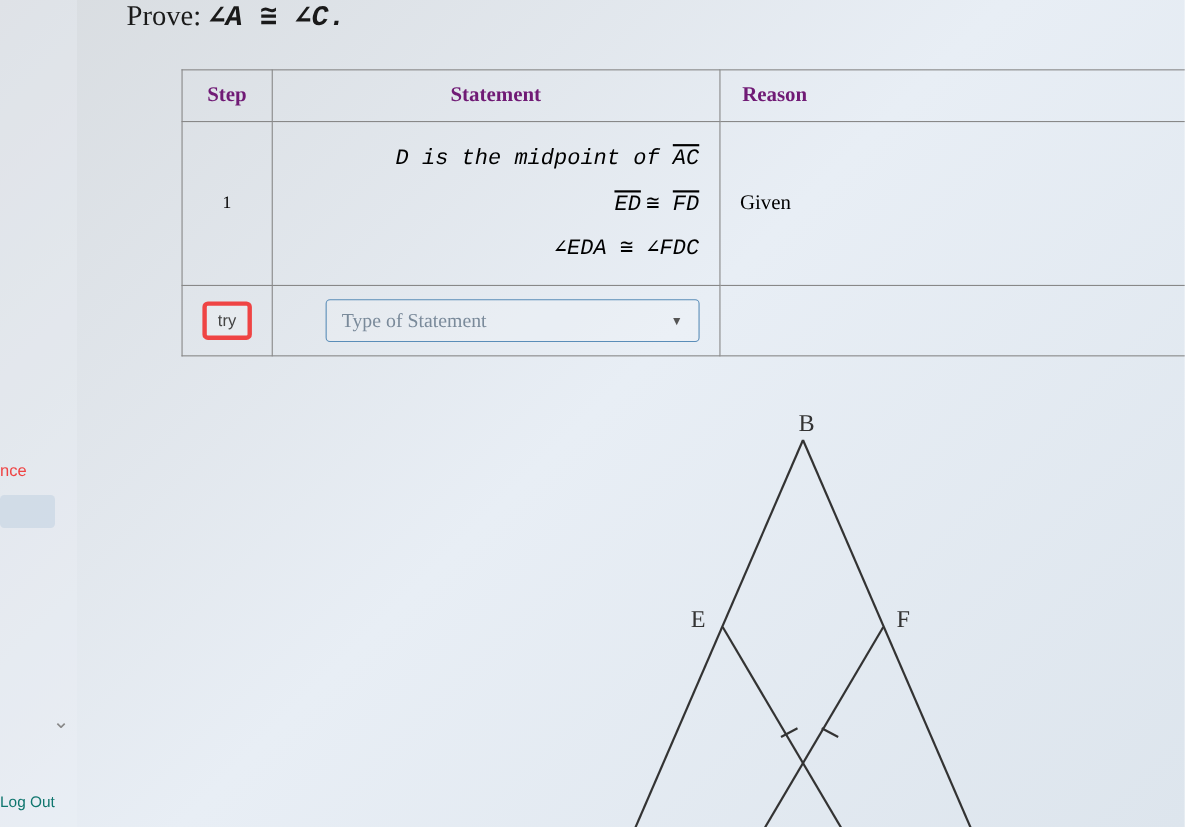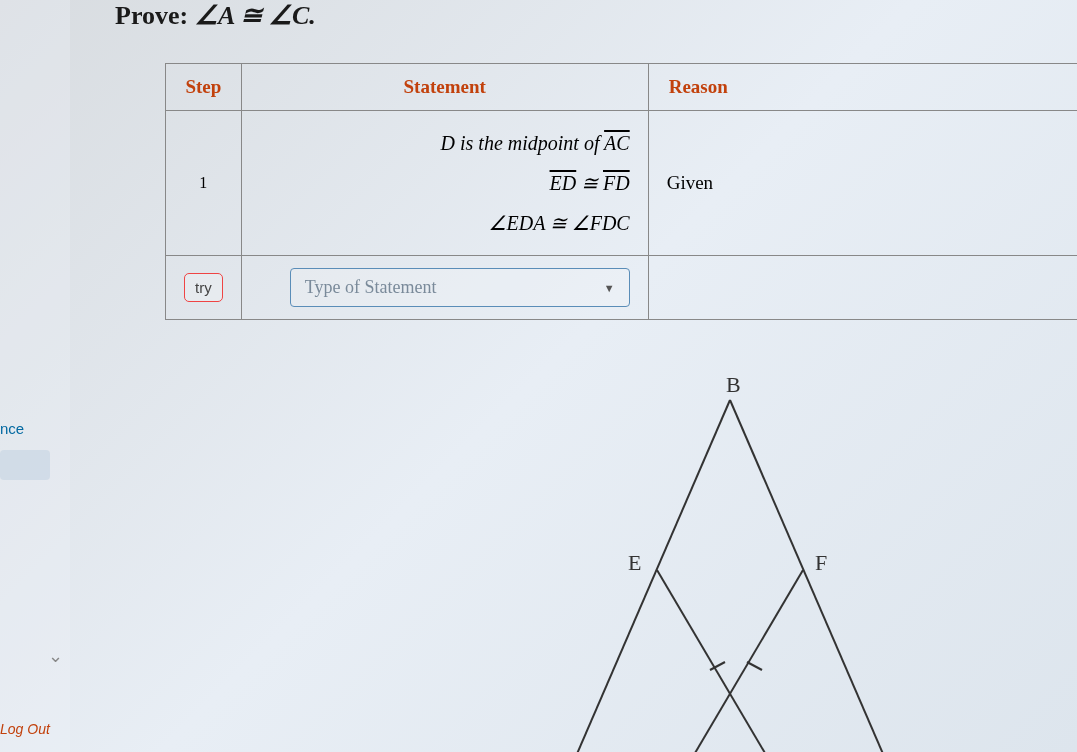--- a/index.html
+++ b/index.html
@@ -17,40 +17,39 @@
       top: 0;
       width: 70px;
       height: 100%;
       background: rgba(240,243,247,0.3);
     }
     .sidebar-label {
       position: absolute;
       left: 0;
       top: 420px;
       font-size: 15px;
-      color: #0369a1;
+      color: #ef4444;
       font-family: Arial, sans-serif;
     }
     .sidebar-btn {
       position: absolute;
       left: 0;
       top: 450px;
       width: 50px;
       height: 30px;
       background: rgba(180,200,220,0.4);
       border-radius: 4px;
     }
     .logout {
       position: absolute;
       left: 0;
       bottom: 15px;
       font-size: 14px;
-      color: #c2410c;
+      color: #0f766e;
       font-family: Arial, sans-serif;
-      font-style: italic;
     }
     .chevron {
       position: absolute;
       left: 48px;
       bottom: 85px;
       color: #888;
       font-size: 18px;
     }
     .content {
       position: absolute;
@@ -59,56 +58,56 @@
       right: 0;
       padding-right: 10px;
     }
     .prove-line {
       font-size: 26px;
       color: #1a1a1a;
       margin-top: 0;
       margin-bottom: 32px;
       font-weight: bold;
     }
-    .prove-label { font-weight: bold; }
-    .math { font-style: italic; font-family: Liberation Serif, serif; }
+    .prove-label { font-weight: normal; }
+    .math { font-style: italic; font-family: Liberation Mono, monospace; }
     .note {
       font-size: 19px;
       color: #333;
       margin-bottom: 30px;
     }
     .note em { font-style: italic; }
     table.proof {
       border-collapse: collapse;
       width: 940px;
       margin-left: 50px;
     }
     table.proof th, table.proof td {
       border: 1px solid #888;
       padding: 12px 18px;
       text-align: left;
       vertical-align: middle;
     }
     table.proof th {
       font-weight: bold;
       font-size: 19px;
-      color: #c2410c;
+      color: #701a75;
       background: transparent;
     }
     table.proof th.step-col { width: 70px; text-align: center; }
     table.proof th.stmt-col { width: 390px; text-align: center; }
     table.proof th.reason-col { text-align: left; padding-left: 20px; border-right: none;}
     table.proof td.step-cell { text-align: center; font-size: 16px; }
     table.proof td.stmt-cell { text-align: right; font-size: 20px; line-height: 2; }
     table.proof td.reason-cell { font-size: 19px; border-right: none; }
     .overline { text-decoration: overline; }
     .try-row td { padding: 8px 10px; border-right: none; }
     .try-btn {
       display: inline-block;
-      border: 1px solid #ef4444;
+      border: 4px solid #ef4444;
       border-radius: 5px;
       padding: 5px 10px;
       font-size: 15px;
       color: #444;
       background: rgba(255,255,255,0.2);
       cursor: pointer;
       font-family: Arial, sans-serif;
     }
     .dropdown {
       display: inline-flex;

